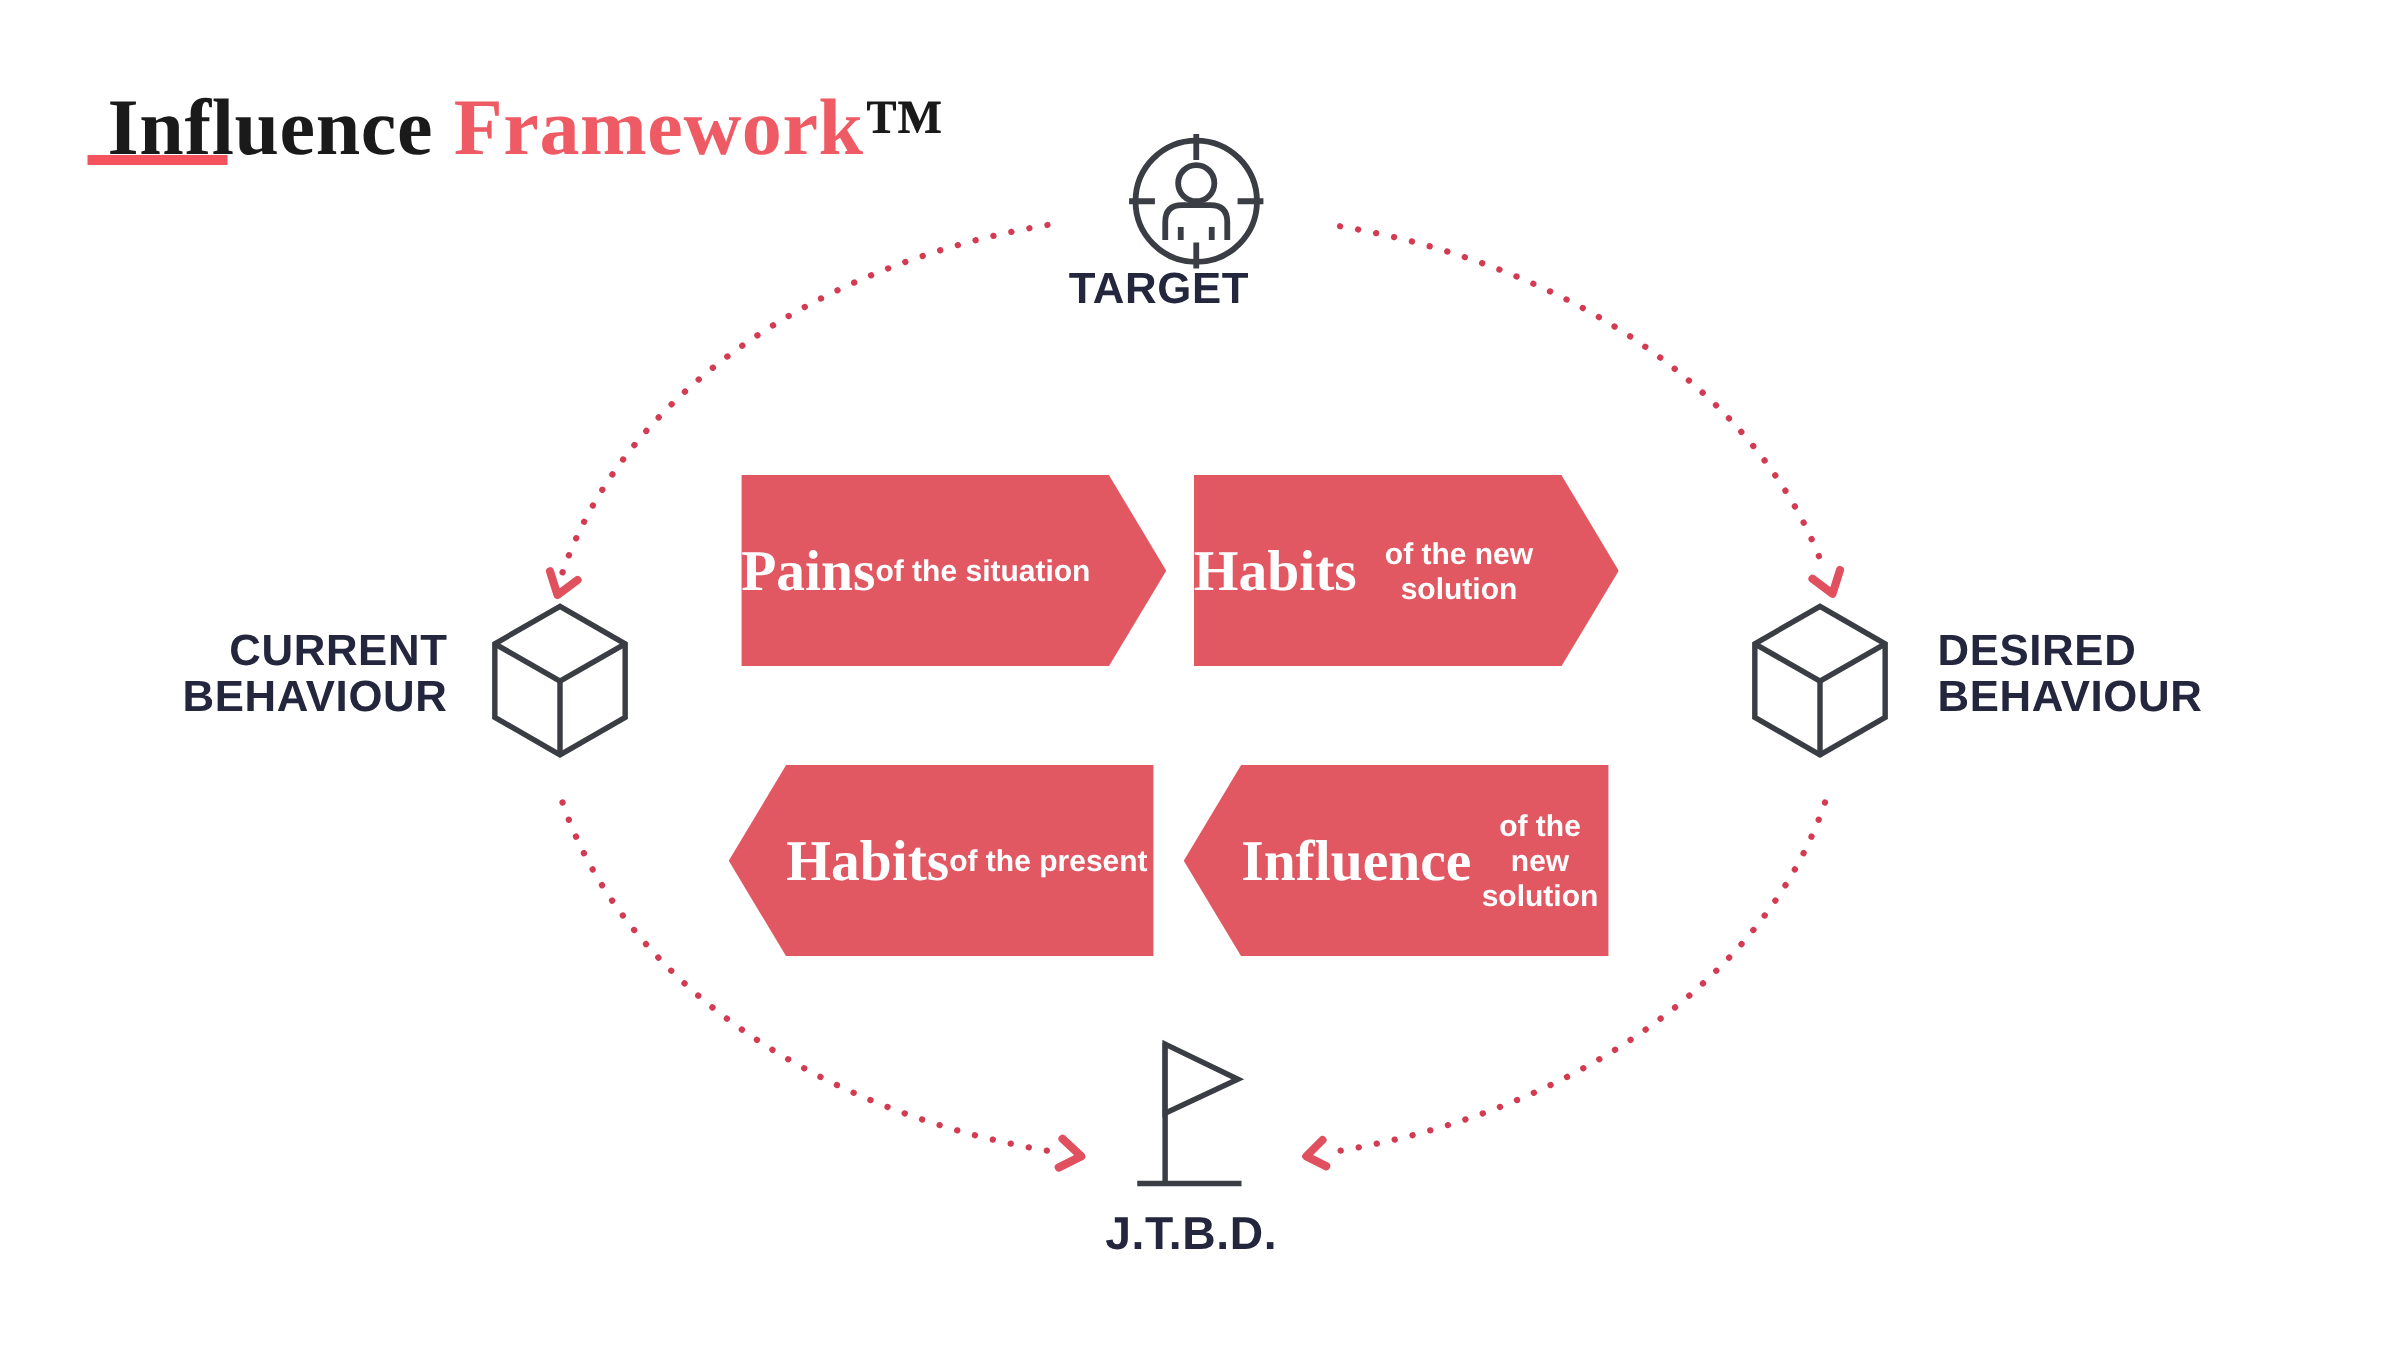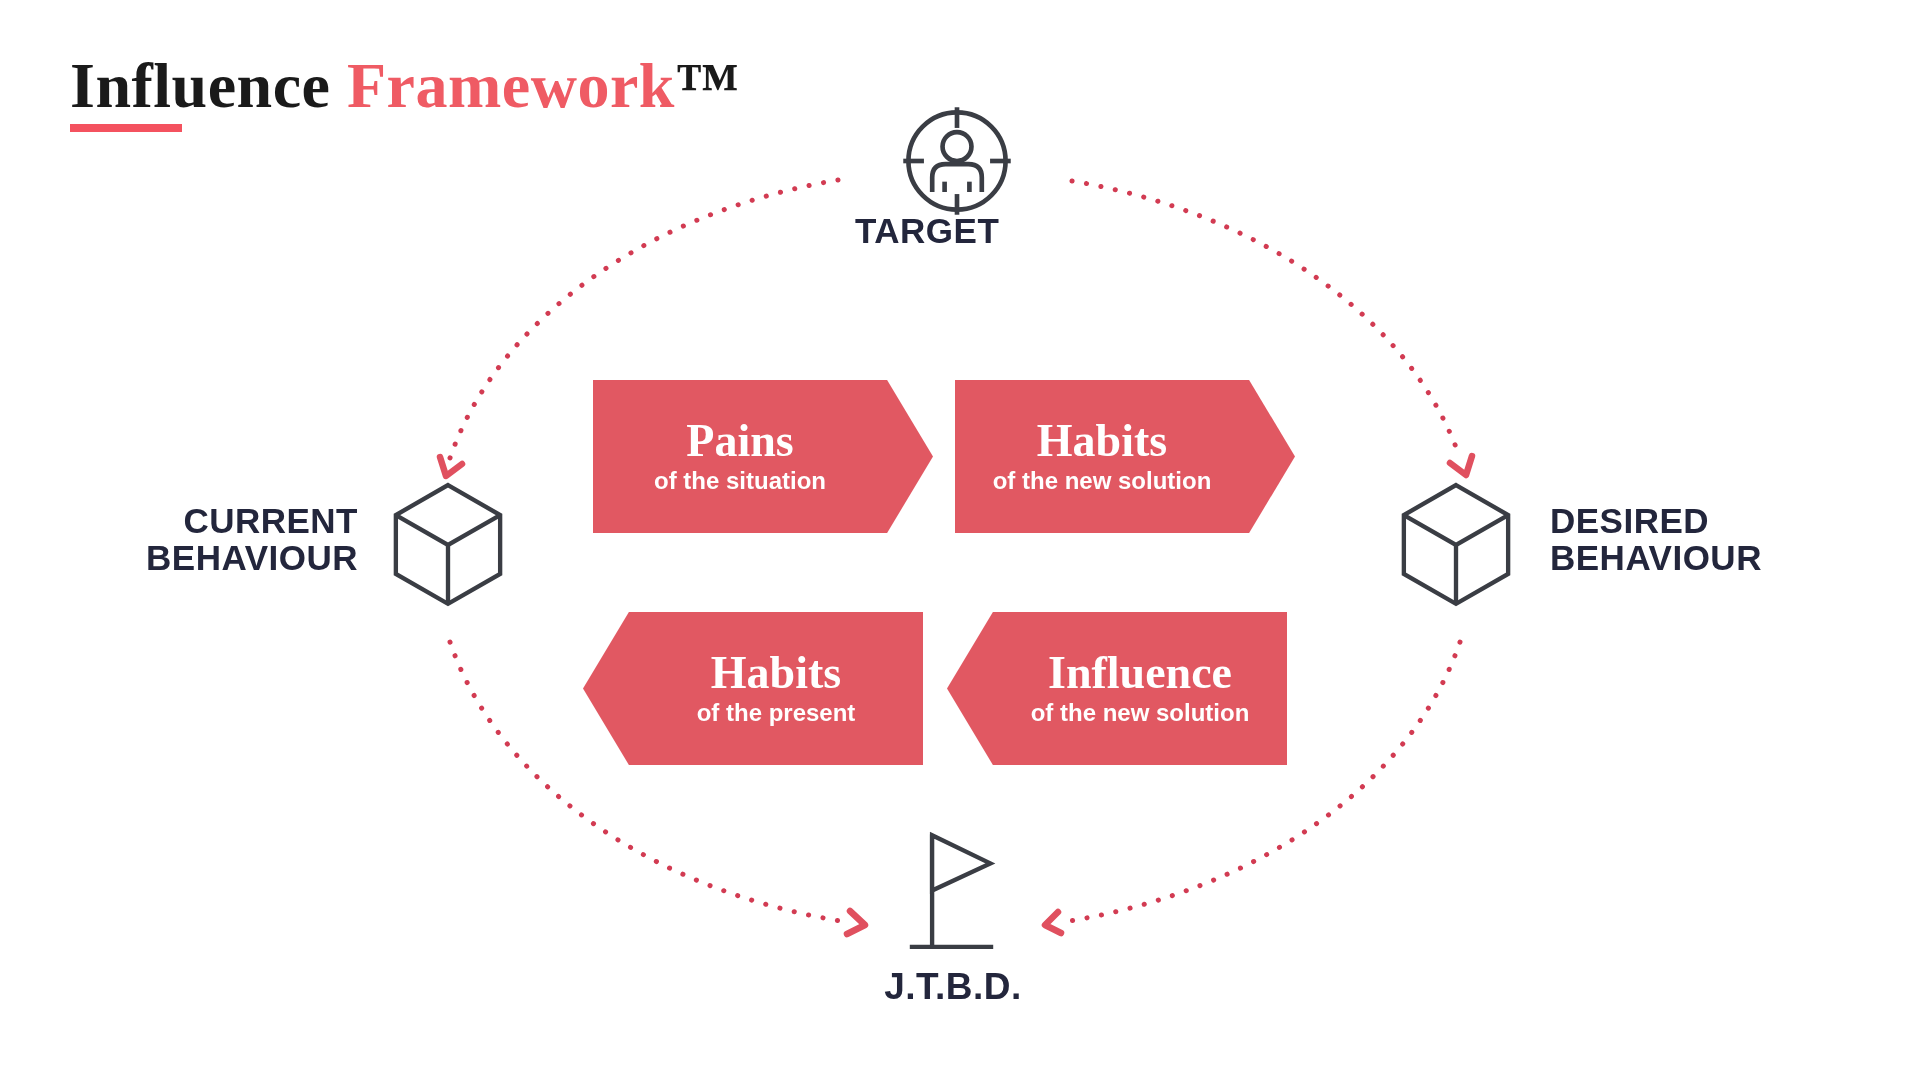--- a/index.html
+++ b/index.html
@@ -14,21 +14,21 @@
   }
   *{box-sizing:border-box;}
   html,body{margin:0;padding:0;background:var(--bg);}
   .stage{
     position:relative;width:1920px;height:1080px;background:var(--bg);
     font-family:"Liberation Sans",sans-serif;overflow:hidden;
   }
 
   
   .title{
-    position:absolute;left:70px;top:52px;margin:0;
+    position:absolute;left:70px;top:52px;margin:16px;
     font-family:"Liberation Serif","DejaVu Serif",serif;
     font-size:64px;font-weight:bold;line-height:1.05;color:#1a1a1a;
     letter-spacing:0.5px;white-space:nowrap;
   }
   .title .t-red{color:var(--title-red);}
   .title-underline{
     position:absolute;left:70px;top:124px;width:112px;height:8px;
     background:var(--accent-red);
   }
 
@@ -60,22 +60,22 @@
     stroke-linecap:round;stroke-dasharray:0.1 14.6;
   }
   .chev{
     fill:none;stroke:var(--chev-red);stroke-width:6.5;
     stroke-linecap:round;stroke-linejoin:round;
   }
 
   
   .banner{
     position:absolute;width:340px;height:153px;background:var(--banner-red);
-    color:#ffffff;display:flex;flex-direction:column;align-items:center;
-    justify-content:center;text-align:center;
+    color:#ffffff;display:flex;flex-direction:row;align-items:center;
+    justify-content:flex-start;text-align:center;
   }
   .banner.points-right{
     clip-path:polygon(0 0,86.5% 0,100% 50%,86.5% 100%,0 100%);
     padding-right:46px;
   }
   .banner.points-left{
     clip-path:polygon(13.5% 0,100% 0,100% 100%,13.5% 100%,0 50%);
     padding-left:46px;
     margin-top:32px;
   }

